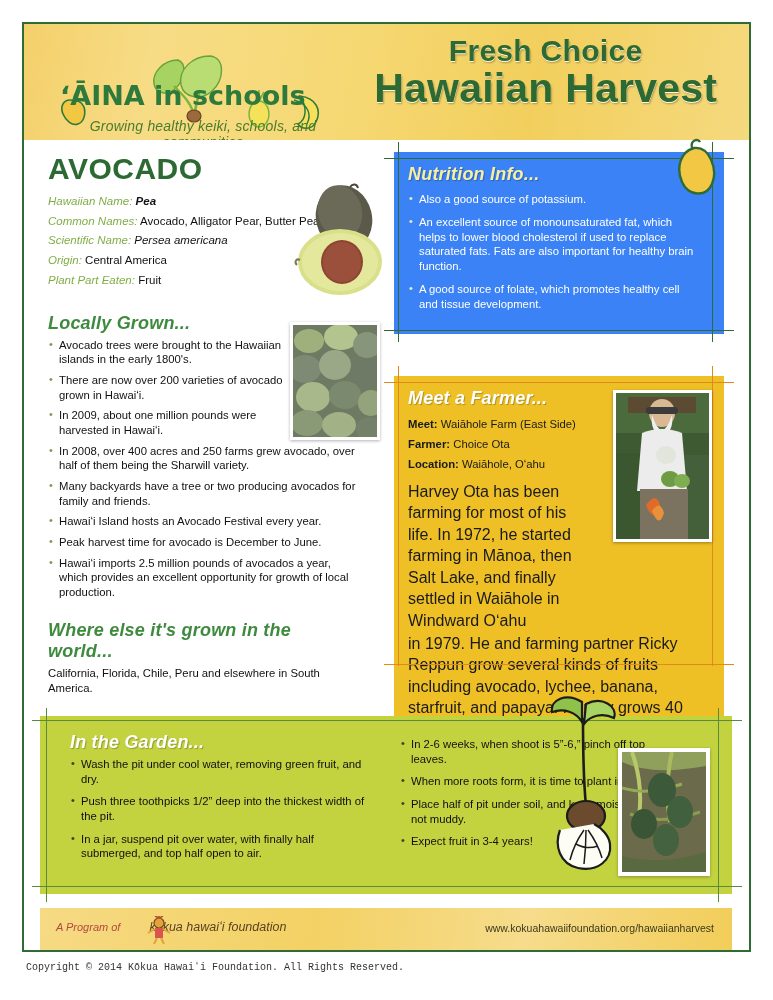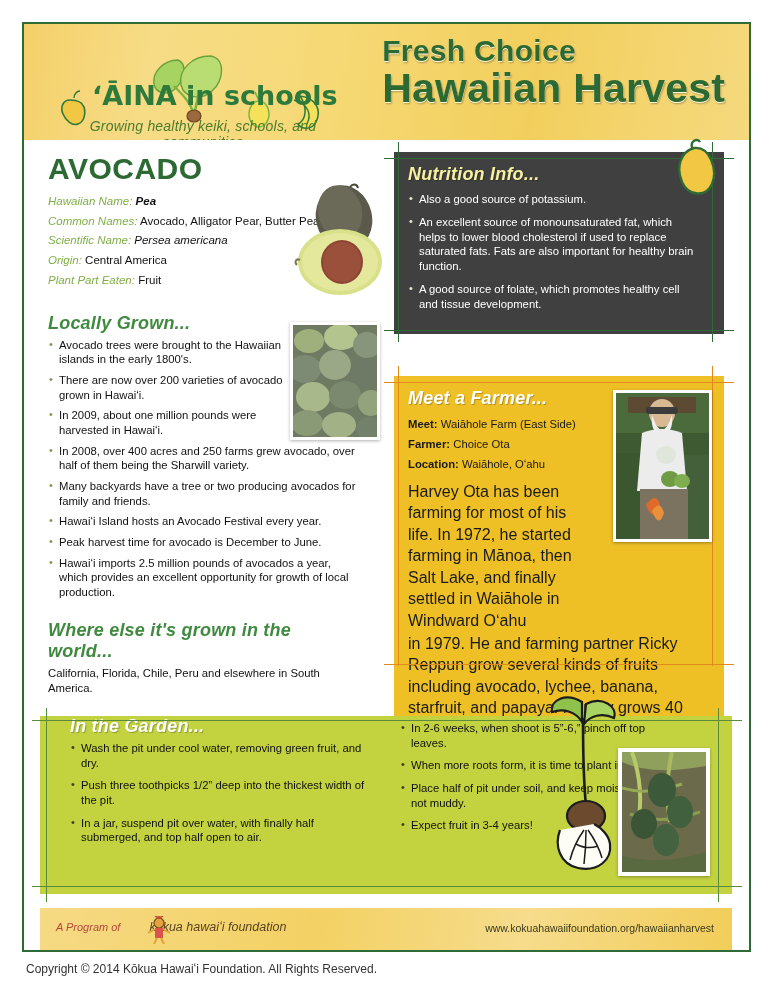--- a/index.html
+++ b/index.html
@@ -24,33 +24,33 @@
     overflow:hidden;
   }
   .header:after{
     content:"";position:absolute;right:60px;top:-40px;width:250px;height:200px;
     background:
       linear-gradient(18deg,rgba(226,178,48,.30) 0 12px,transparent 12px 26px),
       linear-gradient(-22deg,rgba(226,178,48,.26) 0 14px,transparent 14px 30px);
     transform:rotate(4deg);
   }
   .header-title{
-    position:absolute;right:24px;top:12px;text-align:left;
+    position:absolute;right:32px;top:12px;text-align:center;
     color:#2d6a33;line-height:1.0;z-index:4;
     text-shadow:0 1px 0 #fff9d8, 1px 2px 2px rgba(0,0,0,.28);
   }
   .title-small{font-size:30px;font-weight:bold;letter-spacing:.3px;}
   .title-big{font-size:41px;font-weight:bold;letter-spacing:.2px;margin-top:2px;}
 
   
   .logo{position:absolute;left:36px;top:30px;width:268px;height:86px;z-index:5;}
   .logo-main{
     position:absolute;left:0;top:26px;width:268px;
     font-family:"DejaVu Sans", sans-serif;font-size:27px;font-weight:bold;
-    color:#2d7a3c;white-space:nowrap;margin-left:32px;
+    color:#2d7a3c;white-space:nowrap;
   }
   .logo-sub{
     position:absolute;left:18px;top:64px;width:250px;text-align:center;
     font-size:14px;color:#4a7c2d;font-style:italic;letter-spacing:.2px;
   }
 
   
   .left-col{position:absolute;left:48px;top:152px;width:312px;}
   .right-col{position:absolute;left:394px;top:152px;width:330px;}
 
@@ -77,21 +77,21 @@
   }
   ul.bul li:before{
     content:"\2022";position:absolute;left:1px;top:-1px;
     color:#7c9c55;font-size:11px;
   }
 
   .plain{font-size:11.3px;line-height:1.32;color:#111;}
 
   
   .nutri{
-    position:relative;background:#404040;padding:12px 16px 14px 14px;
+    position:relative;background:#3b82f6;padding:12px 16px 14px 14px;
     box-sizing:border-box;width:330px;
   }
   .nutri ul.bul li{color:#fff;font-size:11.3px;margin-bottom:8px;line-height:1.31;}
   .nutri ul.bul li:before{color:#e3efc8;}
   .tick{position:absolute;background:#2f6b34;}
   .mango{
     position:absolute;right:6px;top:-14px;width:46px;height:60px;z-index:6;
   }
 
   
@@ -105,21 +105,21 @@
 
   .farmer-photo{
     position:absolute;right:12px;top:14px;width:99px;height:152px;
     background:#fff;border:3px solid #fff;box-sizing:border-box;
     box-shadow:0 1px 3px rgba(0,0,0,.35);overflow:hidden;
   }
 
   
   .garden{
     position:absolute;left:40px;top:716px;width:692px;height:178px;
-    background:#c3d23f;box-sizing:border-box;padding:0 16px;
+    background:#c3d23f;box-sizing:border-box;padding:16px 16px;
   }
   .garden .cols{display:flex;gap:18px;margin-top:2px;}
   .garden .c1{width:300px;}
   .garden .c2{width:250px;}
   .garden ul.bul li{font-size:11.3px;color:#111;margin-bottom:8px;line-height:1.30;}
   .garden ul.bul li:before{color:#3f3f20;}
   .garden-photo{
     position:absolute;right:22px;top:32px;width:92px;height:128px;
     border:4px solid #fff;box-sizing:border-box;
     box-shadow:0 1px 3px rgba(0,0,0,.3);overflow:hidden;
@@ -137,21 +137,21 @@
   }
   .foot-left{
     position:absolute;left:16px;top:12px;font-size:11px;color:#b24a3c;
     font-style:italic;z-index:3;
   }
   .foot-kh{font-size:12.5px;color:#5a4322;font-style:italic;margin-left:26px;}
   .foot-url{
     position:absolute;right:18px;top:14px;font-size:10.5px;color:#3a3a1a;z-index:3;
   }
   .copyright{
-    position:absolute;left:26px;top:962px;font-size:12px;color:#333;
+    position:absolute;left:26px;top:962px;font-size:10px;color:#333;font-family:Liberation Mono, monospace;
   }
 
   
   .ph{width:100%;height:100%;display:block;}
 </style>
 </head>
 <body>
 
 <div class="page">
 

